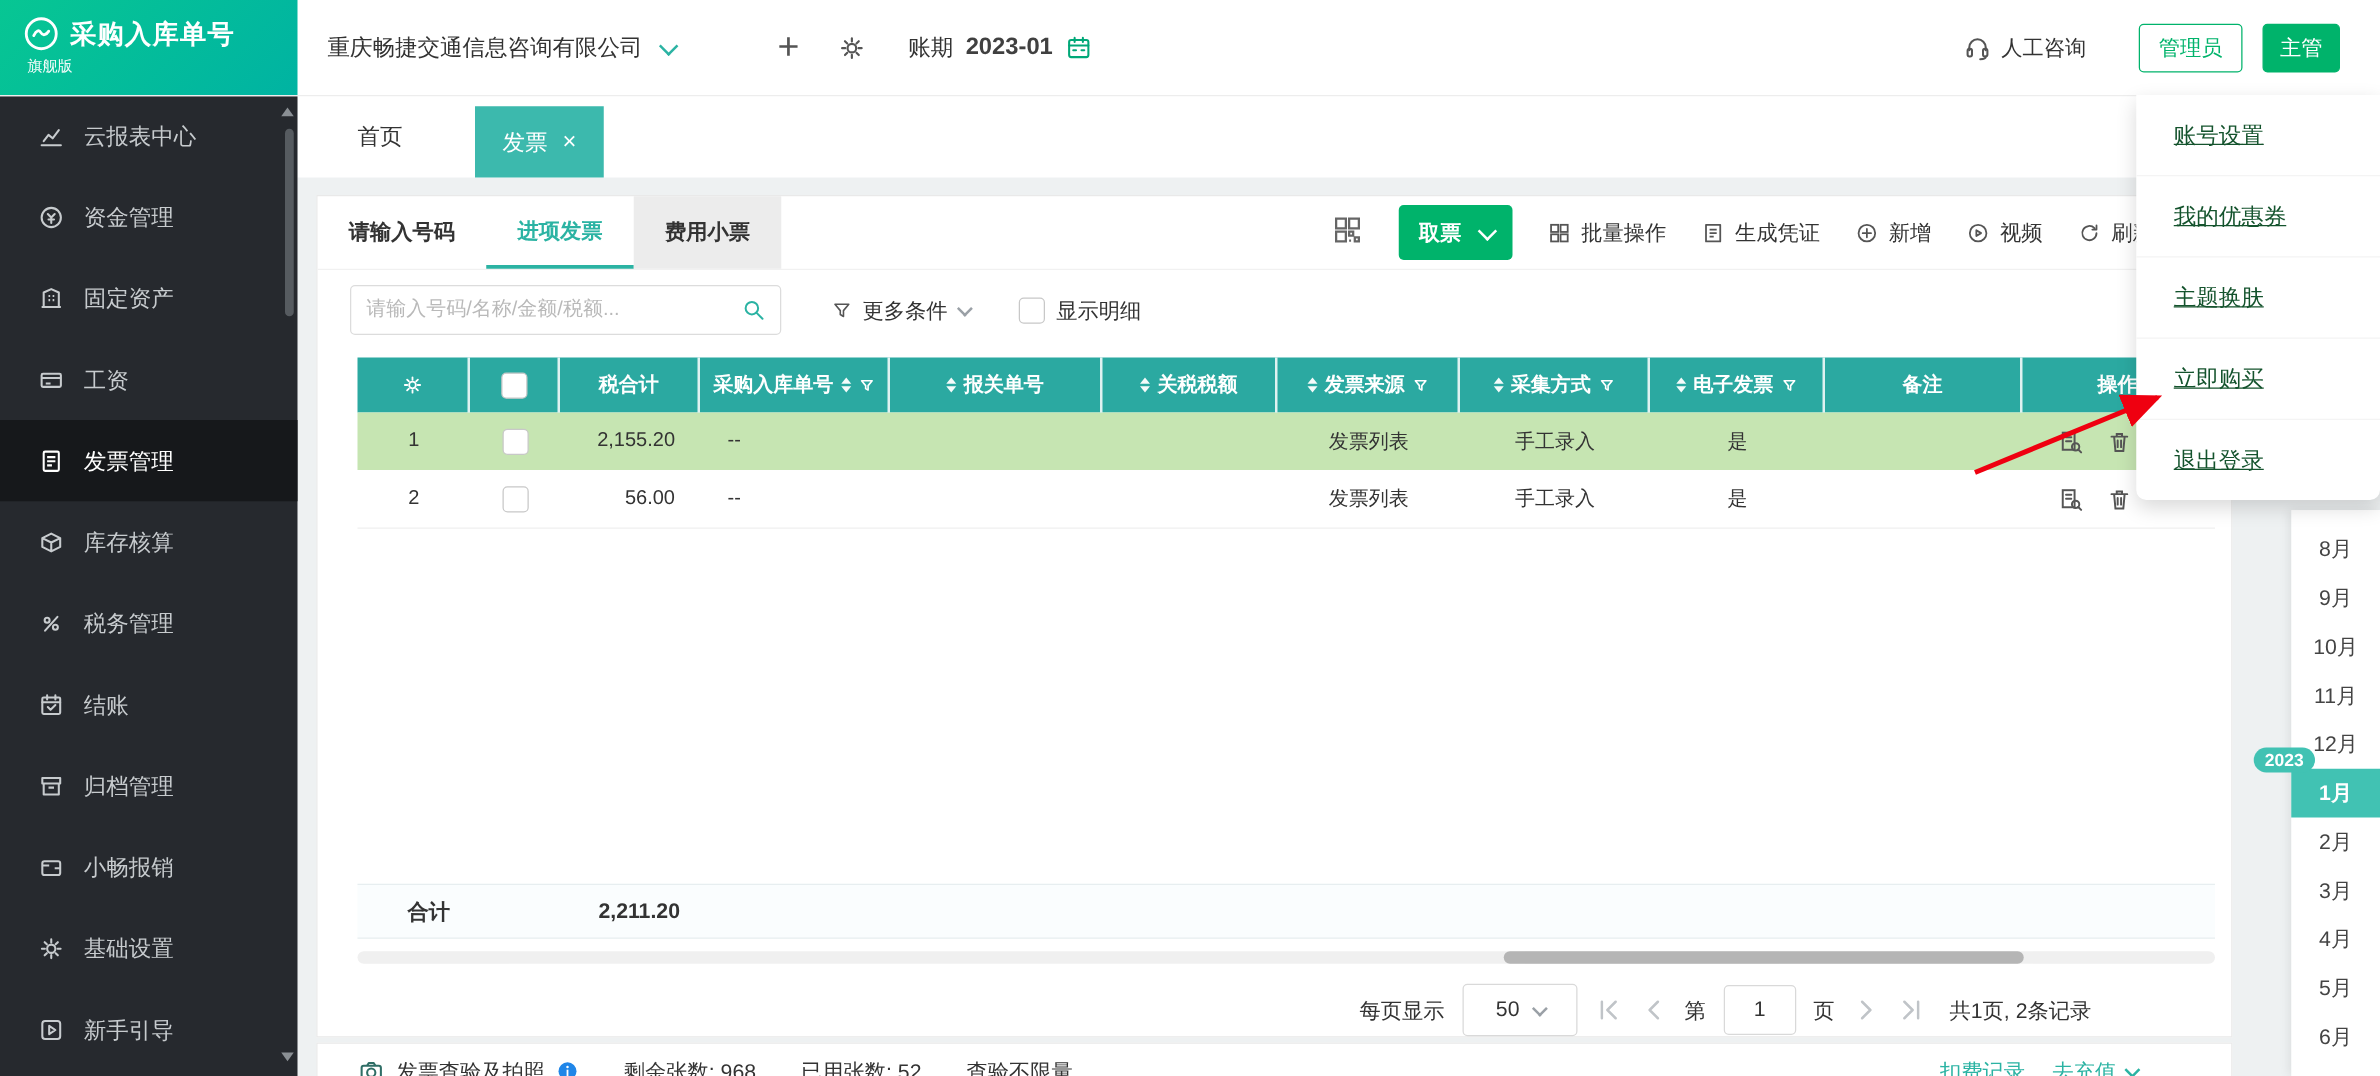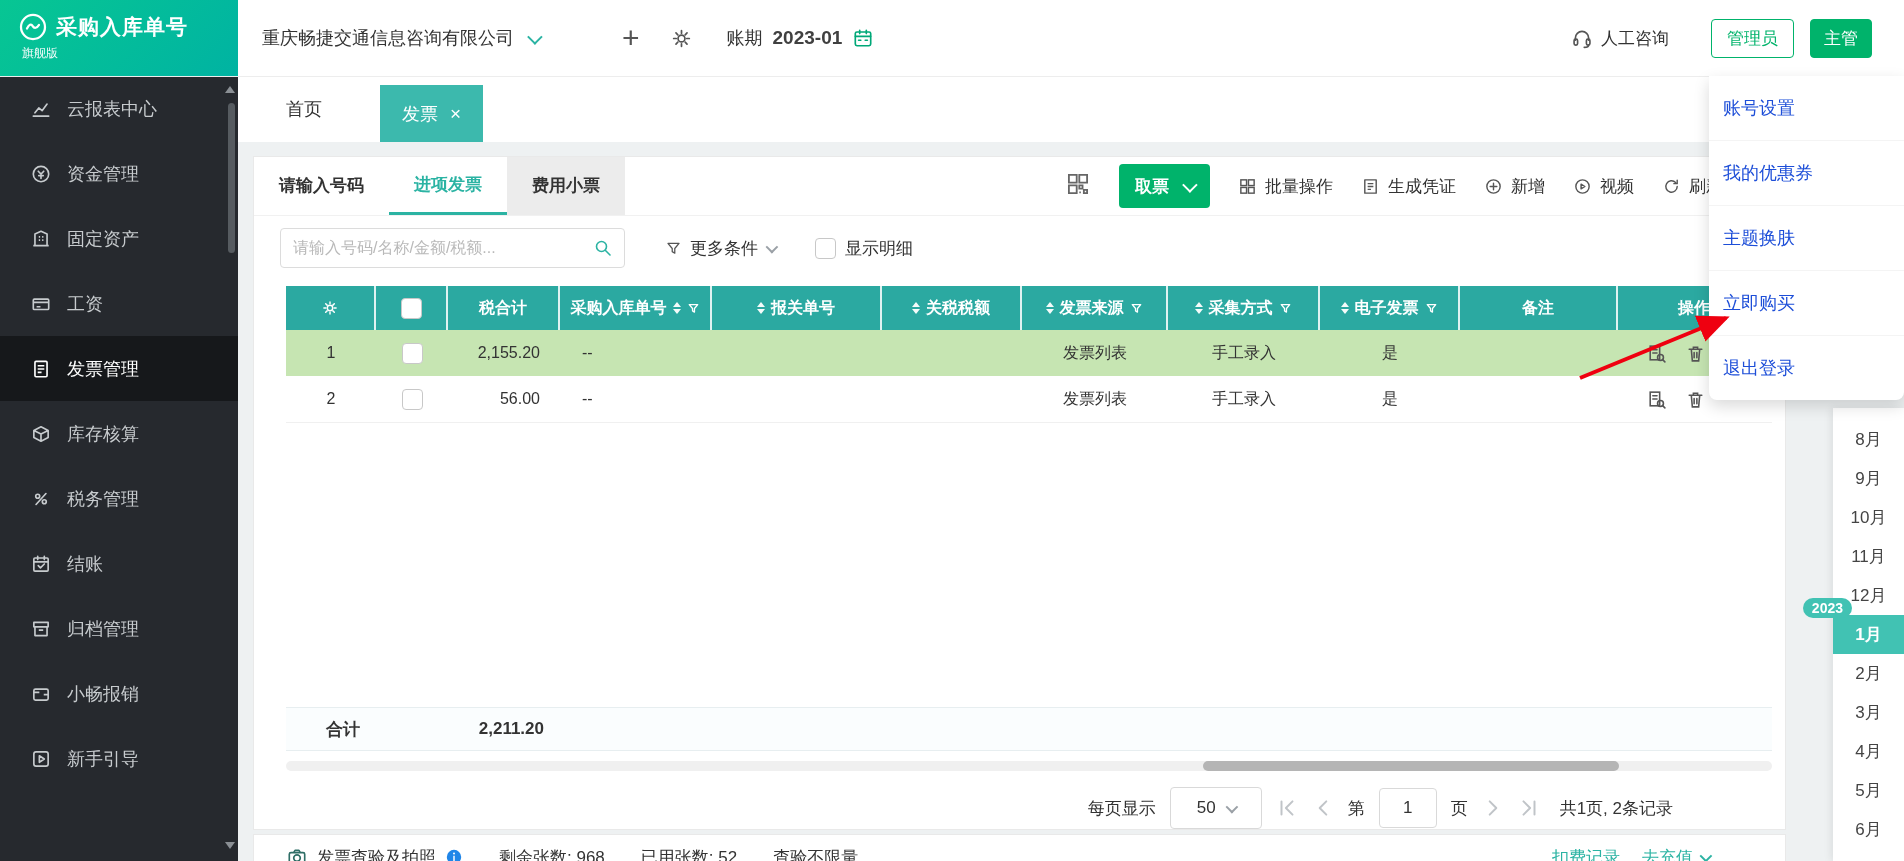--- a/index.html
+++ b/index.html
@@ -129,22 +129,22 @@
              border:1px solid #e9e9e9;box-sizing:border-box;display:flex;align-items:center;gap:36px;
              padding:0 26px 0 32px;font-size:17px;z-index:2;}
   .bb-item{display:flex;align-items:center;gap:9px;cursor:pointer;}
   .bb-item .ic{color:#2f6e66;}
   .bb-links{margin-left:auto;display:flex;align-items:center;gap:22px;padding-right:50px;}
   .link{color:#2bb3a3;cursor:pointer;display:inline-flex;align-items:center;gap:7px;}
 
   
   .user-menu{position:absolute;left:1709px;top:76px;width:195px;background:#fff;z-index:40;
              box-shadow:0 6px 16px rgba(0,0,0,.15);border-radius:0 0 8px 8px;overflow:hidden;}
-  .menu-item{height:64px;line-height:64px;padding-left:14px;font-size:18px;color:#1d4ed8;cursor:pointer;
-             border-bottom:1px solid #f4f4f4;}
+  .menu-item{height:64px;line-height:64px;padding-left:30px;font-size:18px;color:#14532d;cursor:pointer;
+             border-bottom:1px solid #f4f4f4;text-decoration:underline;}
   .menu-item:last-child{border-bottom:none;}
 
   .month-panel{position:absolute;right:0;top:408px;bottom:0;width:71px;background:#fff;z-index:30;
                box-shadow:-2px 0 8px rgba(0,0,0,.08);padding-top:12px;box-sizing:border-box;}
   .month-item{height:39px;line-height:39px;text-align:center;font-size:17px;color:#444;cursor:pointer;}
   .month-item.active{background:#41c2b3;color:#fff;font-weight:bold;}
   .year-badge{position:absolute;right:52px;top:598px;background:#41c2b3;color:#fff;font-size:14px;font-weight:bold;
               padding:2px 9px;border-radius:10px;z-index:31;}
 
   .arrow-svg{position:absolute;left:1558px;top:298px;z-index:50;pointer-events:none;}
@@ -294,20 +294,29 @@
       <span>归档管理</span>
     </div>
     <div class="side-item">
       <span class="ic">
           <svg viewBox="0 0 20 20" fill="none" stroke="currentColor" stroke-width="1.5" stroke-linejoin="round">
             <rect x="3.5" y="5.5" width="13" height="10" rx="1.5"></rect>
             <path d="M12.5 10.5h4M3.5 8.5h5"></path>
           </svg>
         </span>
       <span>小畅报销</span>
+    </div>
+    <div class="side-item">
+      <span class="ic">
+          <svg viewBox="0 0 20 20" fill="none" stroke="currentColor" stroke-width="1.5" stroke-linecap="round">
+            <circle cx="10" cy="10" r="3"></circle>
+            <path d="M10 3.2v2.2M10 14.6v2.2M3.2 10h2.2M14.6 10h2.2M5.2 5.2l1.6 1.6M13.2 13.2l1.6 1.6M14.8 5.2l-1.6 1.6M6.8 13.2l-1.6 1.6"></path>
+          </svg>
+        </span>
+      <span>基础设置</span>
     </div>
     <div class="side-item">
       <span class="ic">
           <svg viewBox="0 0 20 20" fill="none" stroke="currentColor" stroke-width="1.5" stroke-linejoin="round">
             <rect x="3.5" y="3.5" width="13" height="13" rx="2"></rect>
             <path d="M8.5 7l4.5 3-4.5 3z"></path>
           </svg>
         </span>
       <span>新手引导</span>
     </div>

